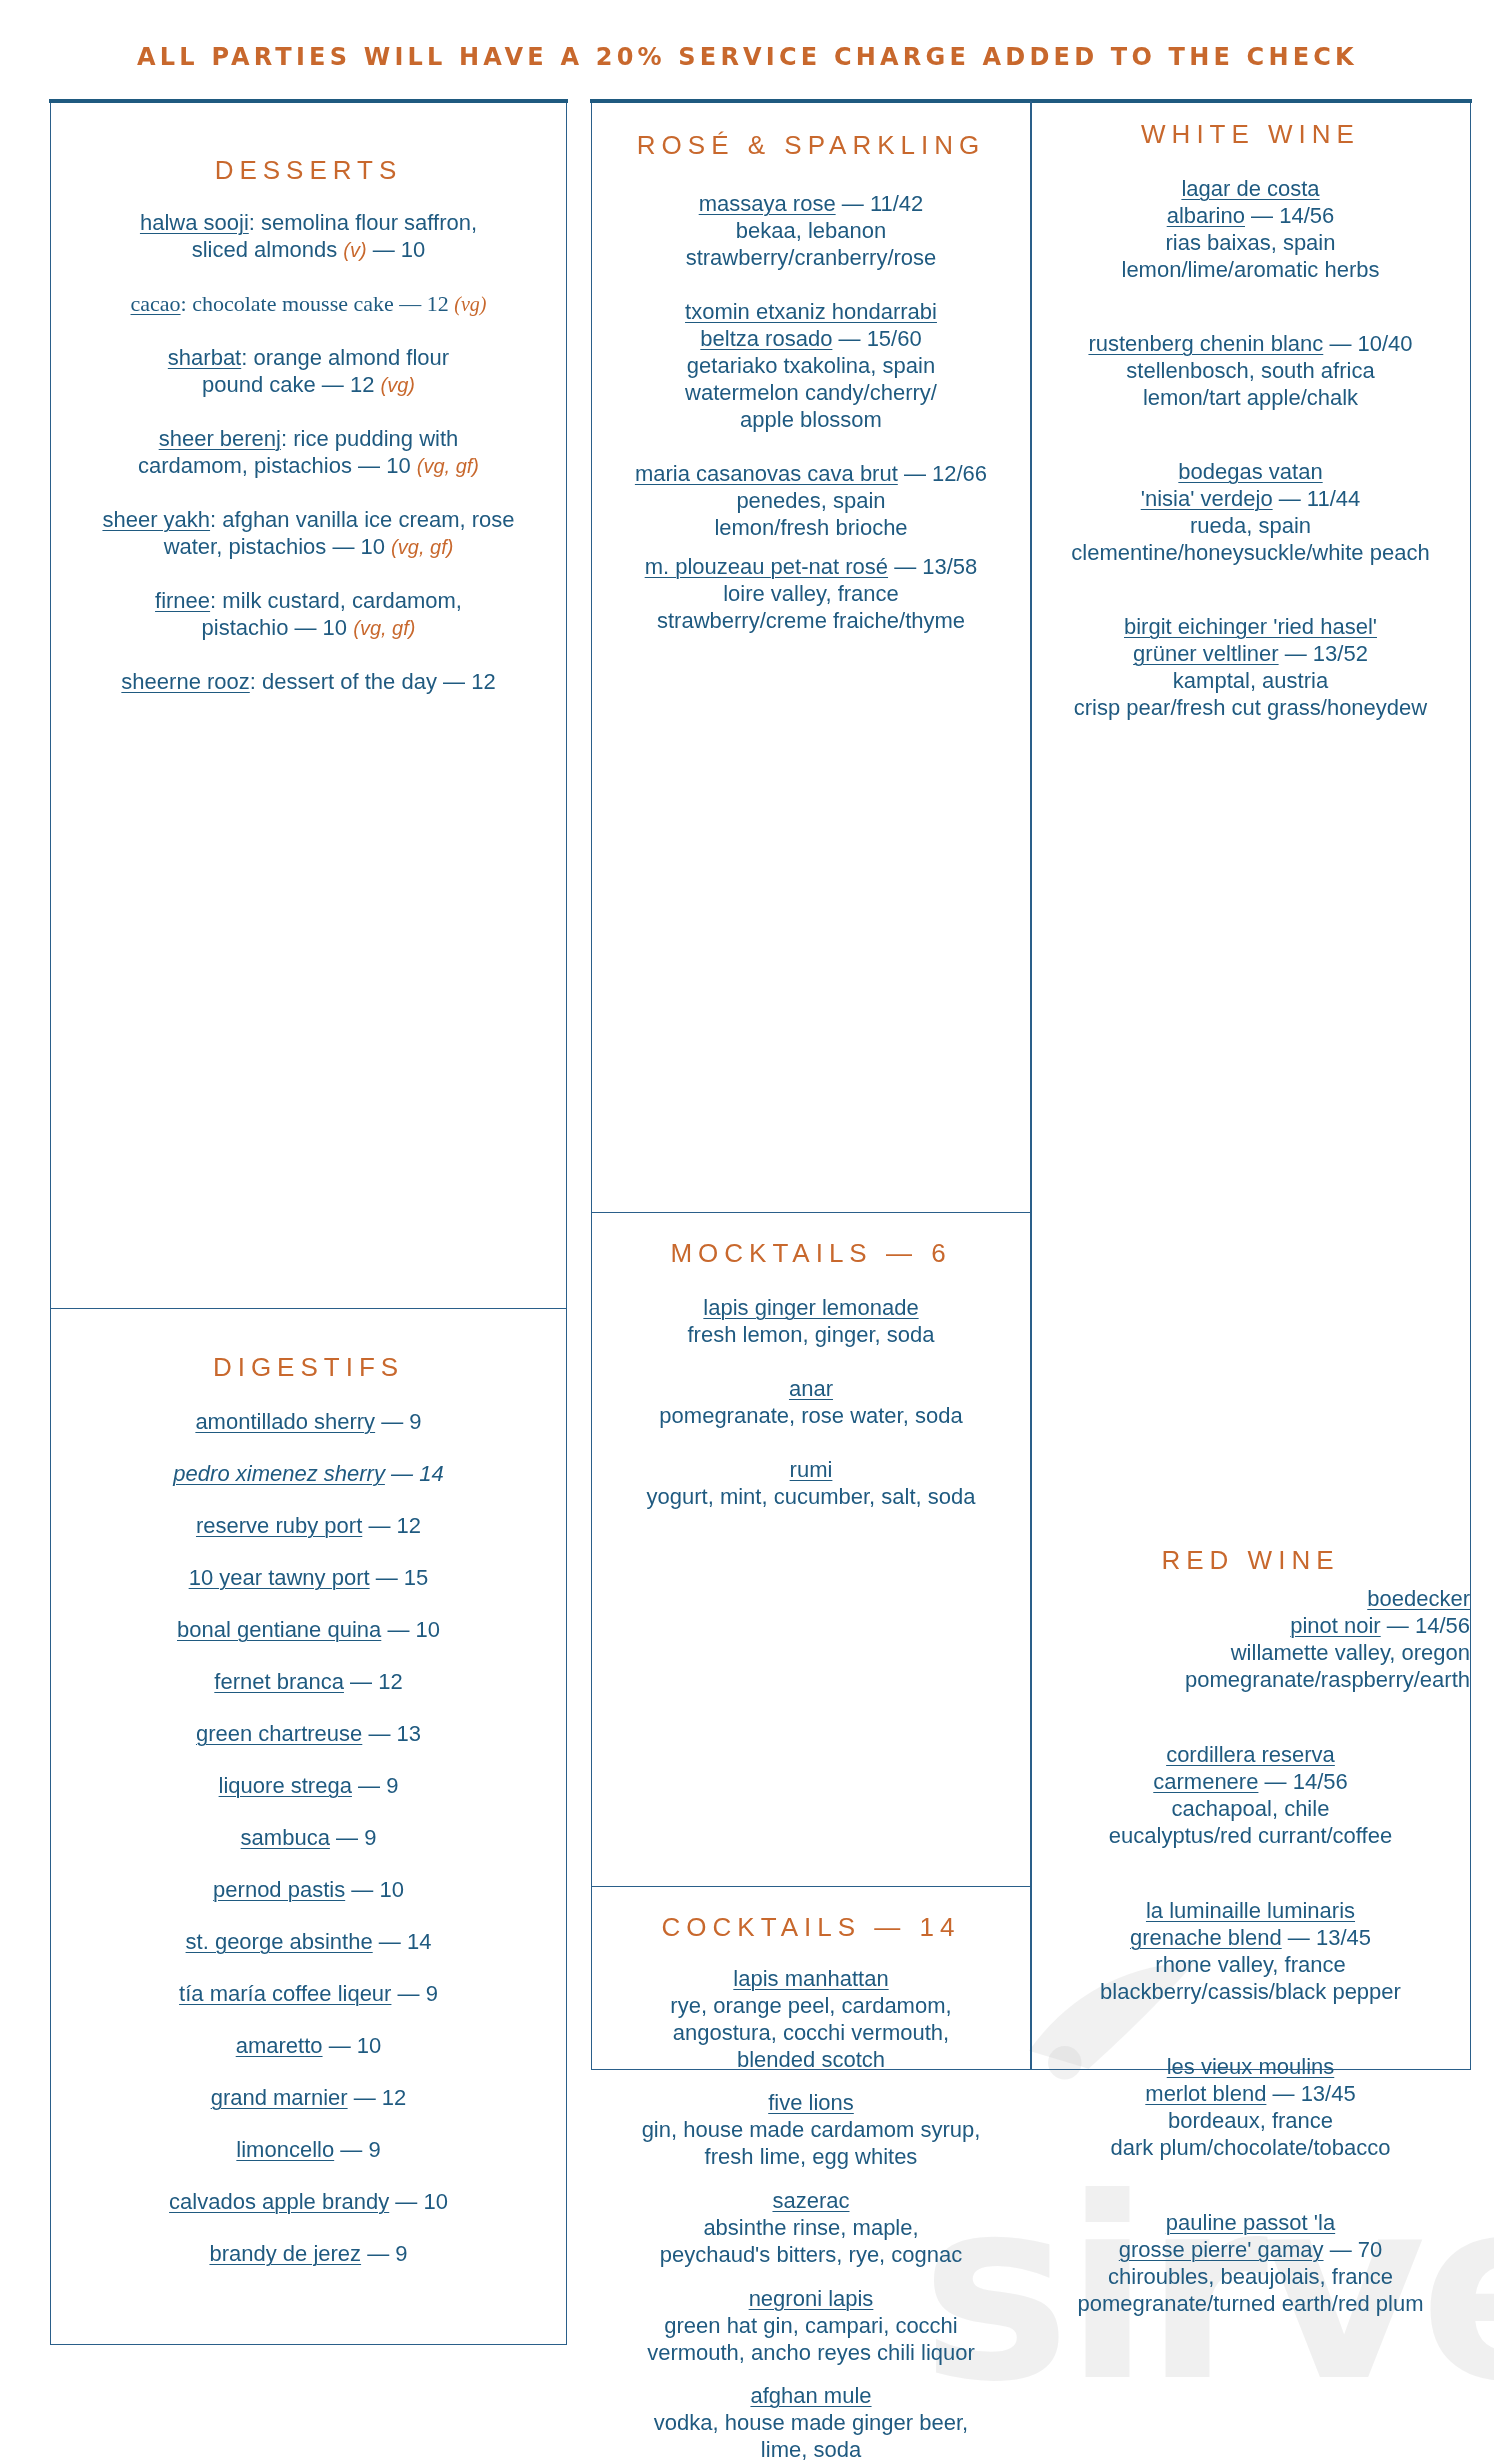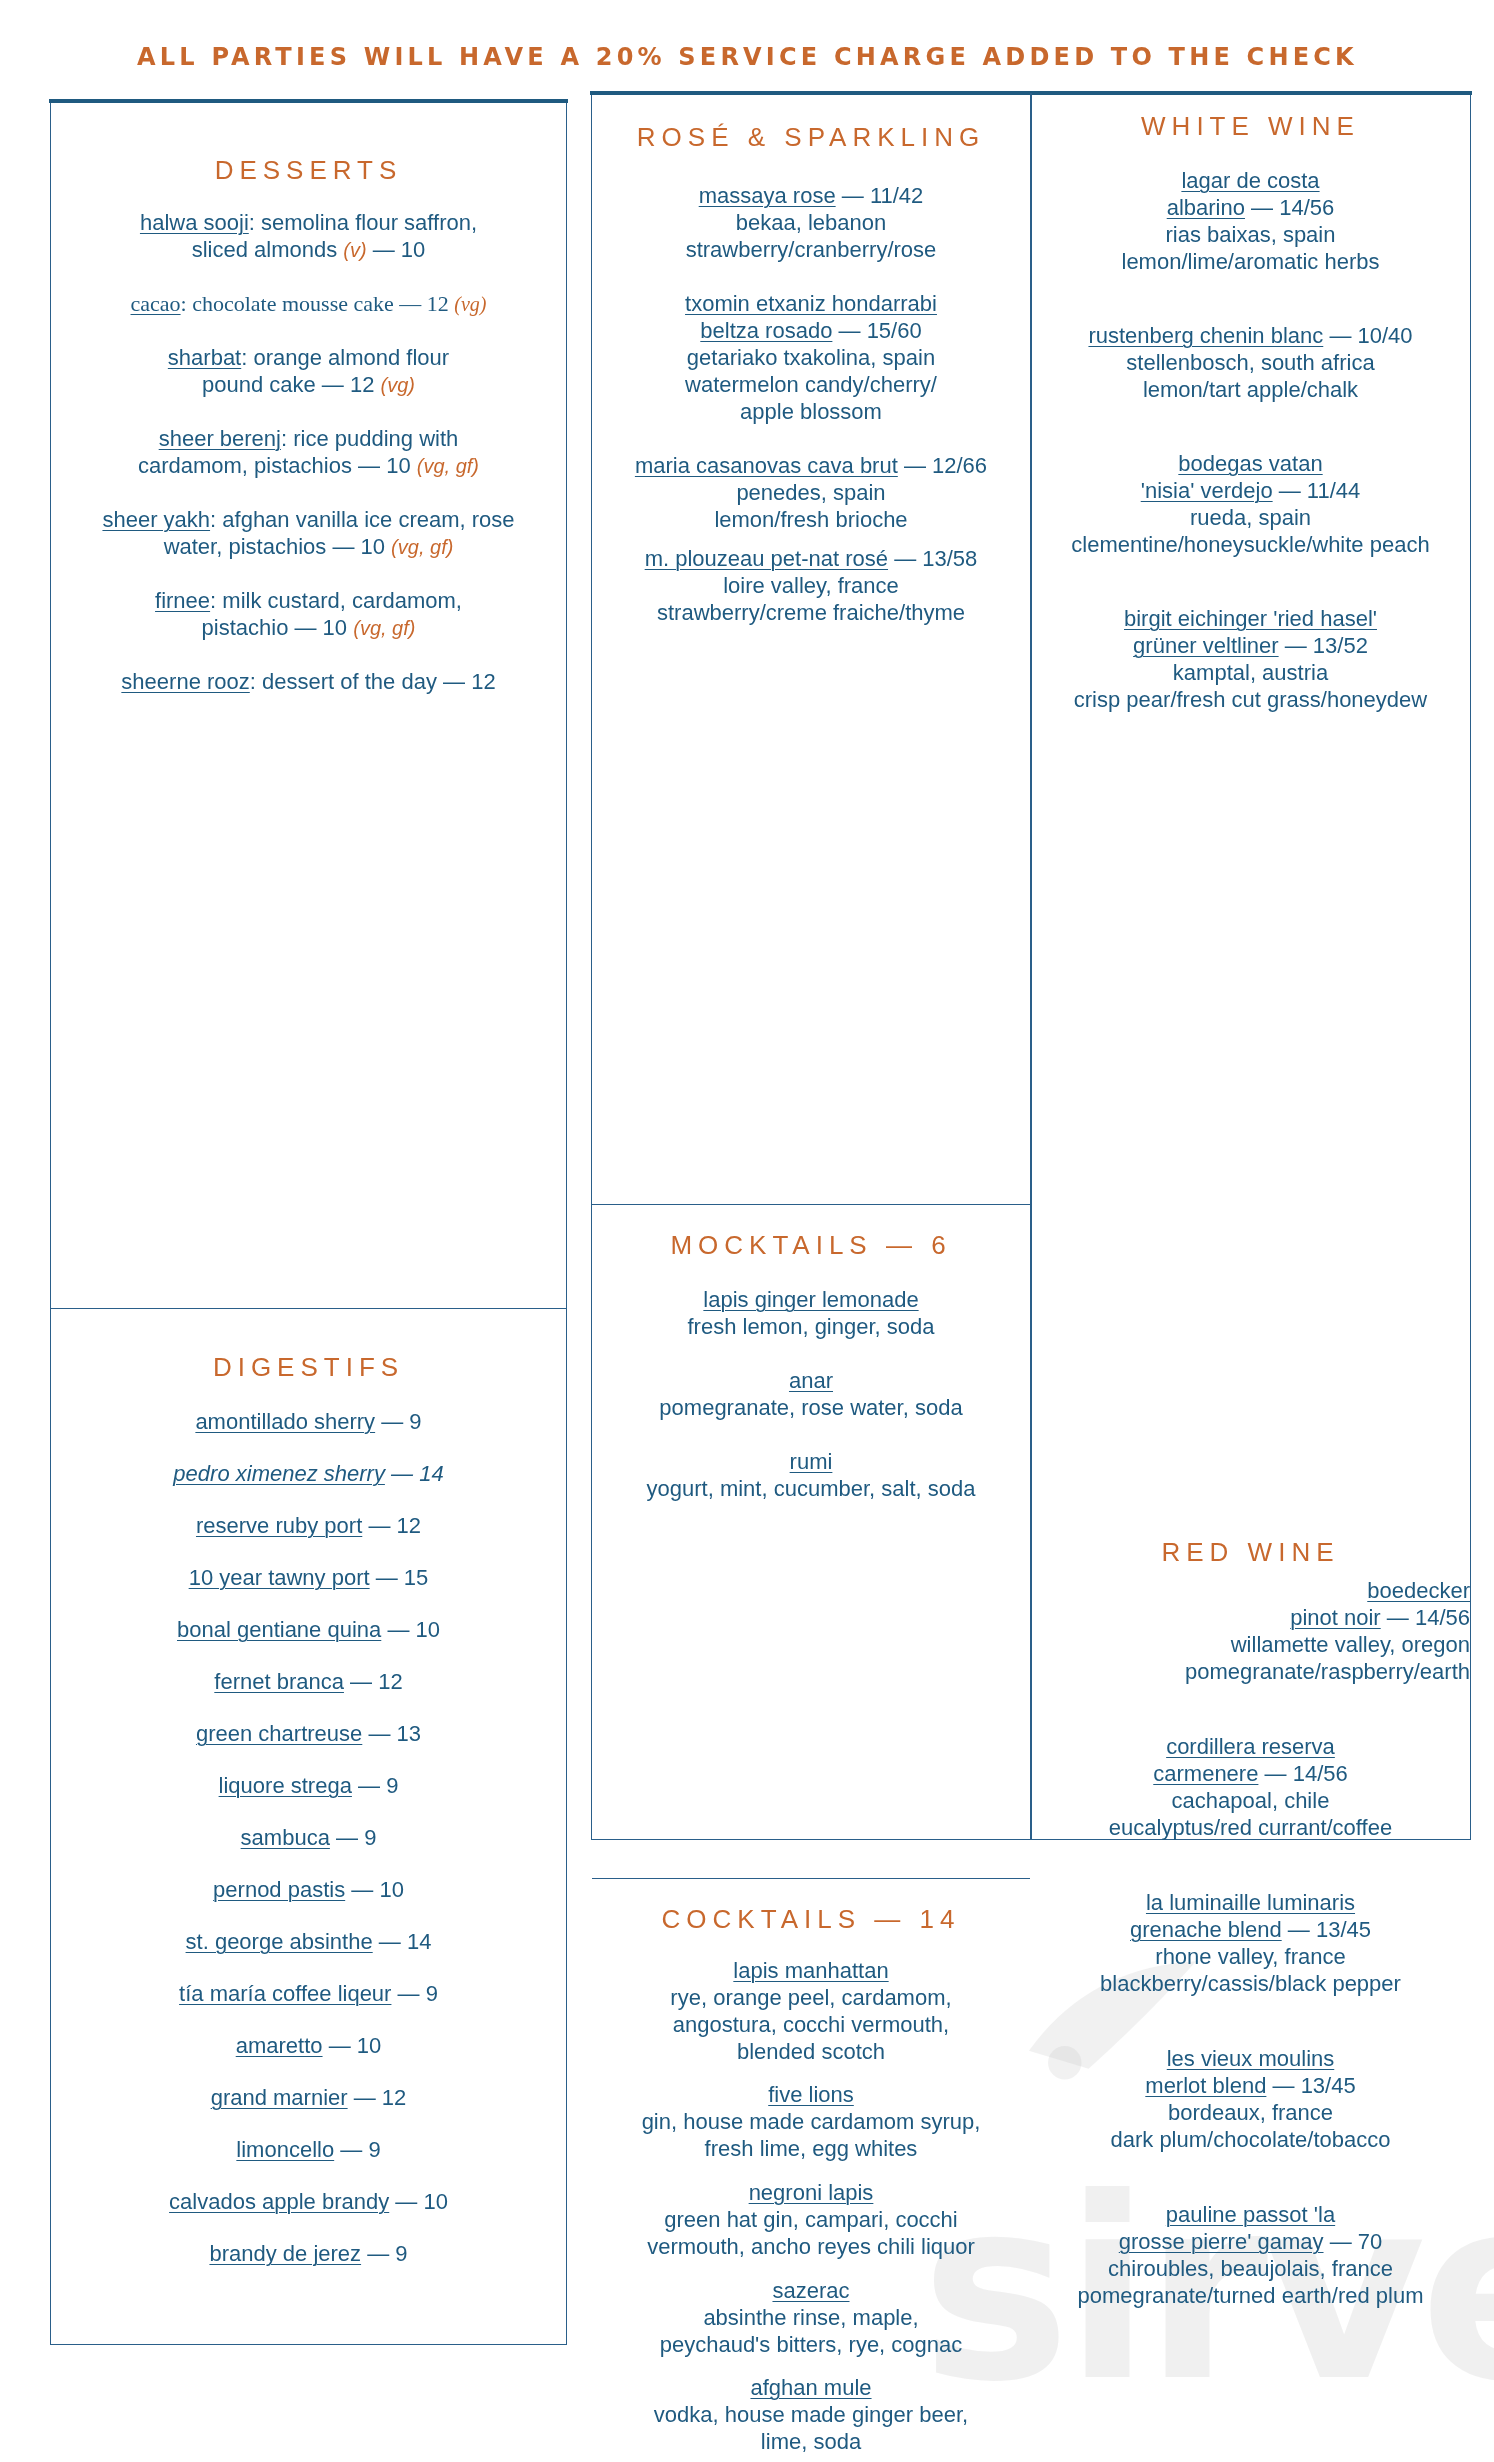--- a/index.html
+++ b/index.html
@@ -98,21 +98,21 @@
       <div class="item" style="margin-bottom: 25px;"><span class="name">tía maría coffee liqeur</span> — <span>9</span></div>
       <div class="item" style="margin-bottom: 25px;"><span class="name">amaretto</span> — <span>10</span></div>
       <div class="item" style="margin-bottom: 25px;"><span class="name">grand marnier</span> — <span>12</span></div>
       <div class="item" style="margin-bottom: 25px;"><span class="name">limoncello</span> — <span>9</span></div>
       <div class="item" style="margin-bottom: 25px;"><span class="name">calvados apple brandy</span> — <span>10</span></div>
       <div class="item" style="margin-bottom: 25px;"><span class="name">brandy de jerez</span> — <span>9</span></div>
     </div>
 
 </div>
 
-<div class="panel" style="left:591px; top:92px; width:880px; height:1748px;">
+<div class="panel" style="left:591px; top:100px; width:880px; height:1970px;">
   <div class="topbar"></div>
   <div style="position:absolute; left:438px; top:0; width:1.8px; height:100%; background:#2a5f8a;"></div>
 
   <div style="position:absolute; left:0; top:0; width:438px; height:100%;">
     <div class="section content" style="top:29px;" id="rose">
         <span class="sec-title" style="margin-bottom: 29px;">ROSÉ &amp; SPARKLING</span>
         <div class="item" style="margin-bottom: 27px;">
           <span class="line"><span class="name">massaya rose</span> — <span>11/42</span></span>
           <span class="line">bekaa, lebanon</span>
           <span class="line">strawberry/cranberry/rose</span>
@@ -157,28 +157,28 @@
           <span class="line">rye, orange peel, cardamom,</span>
           <span class="line">angostura, cocchi vermouth,</span>
           <span class="line">blended scotch</span>
         </div>
         <div class="item" style="margin-bottom: 16.7px;">
           <span class="line"><span class="name">five lions</span></span>
           <span class="line">gin, house made cardamom syrup,</span>
           <span class="line">fresh lime, egg whites</span>
         </div>
         <div class="item" style="margin-bottom: 16.7px;">
+          <span class="line"><span class="name">sazerac</span></span>
+          <span class="line">absinthe rinse, maple,</span>
+          <span class="line">peychaud's bitters, rye, cognac</span>
+        </div>
+        <div class="item" style="margin-bottom: 16.7px;">
           <span class="line"><span class="name">negroni lapis</span></span>
           <span class="line">green hat gin, campari, cocchi</span>
           <span class="line">vermouth, ancho reyes chili liquor</span>
-        </div>
-        <div class="item" style="margin-bottom: 16.7px;">
-          <span class="line"><span class="name">sazerac</span></span>
-          <span class="line">absinthe rinse, maple,</span>
-          <span class="line">peychaud's bitters, rye, cognac</span>
         </div>
         <div class="item" style="margin-bottom: 16.7px;">
           <span class="line"><span class="name">afghan mule</span></span>
           <span class="line">vodka, house made ginger beer,</span>
           <span class="line">lime, soda</span>
         </div>
       </div>
 
   </div>
 

